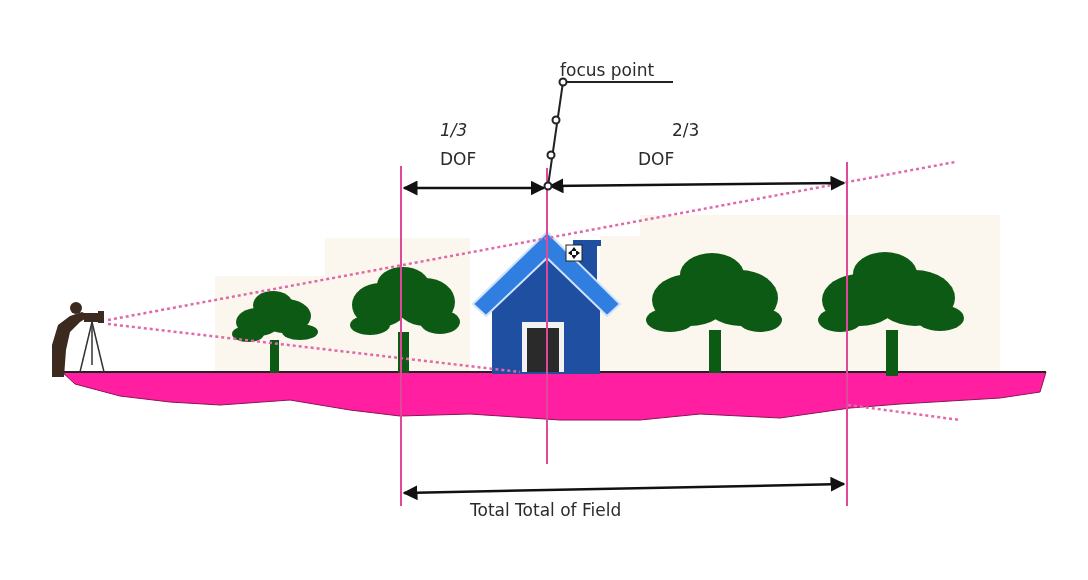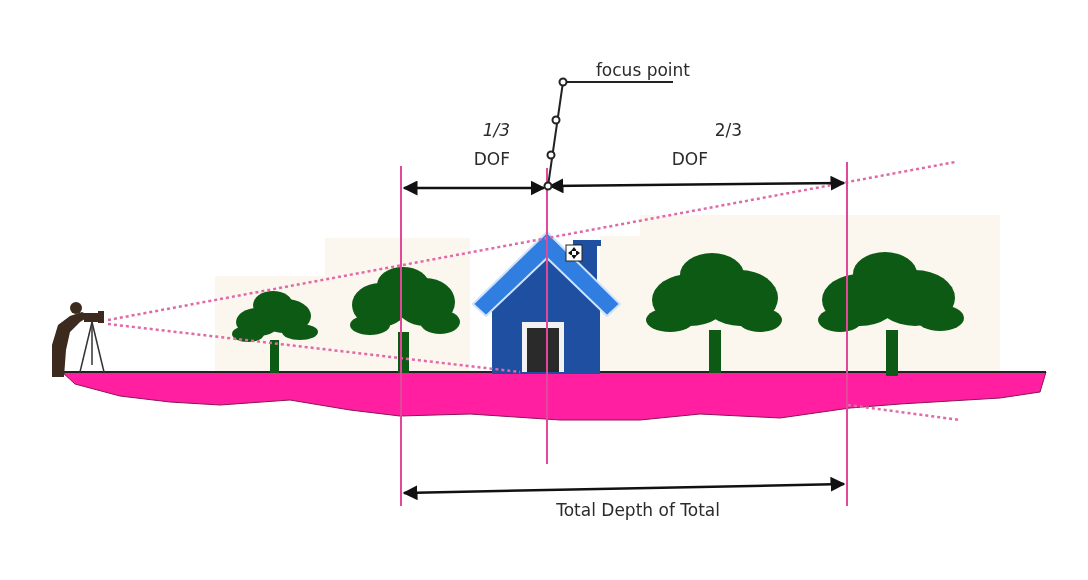--- a/index.html
+++ b/index.html
@@ -1,18 +1,18 @@
 <!DOCTYPE html>
 <html><head>
 <meta charset="utf-8">
 <style>
   html, body { margin: 0; padding: 0; background: #ffffff; }
   body { width: 1088px; height: 580px; position: relative; overflow: hidden; font-family: "Liberation Sans", "DejaVu Sans", sans-serif; }
   #diagram { position: absolute; left: 0; top: 0; }
-  .lbl { position: absolute; color: #2b2b2b; font-size: 17px; text-align: right; line-height: 24px; font-family: "DejaVu Sans", "Liberation Sans", sans-serif; }
+  .lbl { position: absolute; color: #2b2b2b; font-size: 17px; text-align: left; line-height: 24px; font-family: "DejaVu Sans", "Liberation Sans", sans-serif; }
 </style>
 </head>
 <body>
 
 <svg id="diagram" width="1088" height="580" viewBox="0 0 1088 580">
 
   <g>
     <rect x="215" y="276" width="110" height="98" fill="#fcf7ee"></rect>
     <rect x="325" y="238" width="145" height="136" fill="#fcf7ee"></rect>
     <rect x="600" y="236" width="40" height="138" fill="#fcf7ee"></rect>
@@ -109,13 +109,13 @@
     <circle cx="551" cy="155" r="3.5" fill="#fff"></circle>
     <circle cx="548" cy="186" r="3.5" fill="#fff"></circle>
   </g>
 </svg>
 
 <div class="lbl" style="left:560px; top:58px; width:130px; font-size:17px;">focus point</div>
 <div class="lbl" style="left:440px; top:118px; width:70px;font-style:italic;">1/3</div>
 <div class="lbl" style="left:440px; top:147px; width:70px;">DOF</div>
 <div class="lbl" style="left:672px; top:118px; width:70px;">2/3</div>
 <div class="lbl" style="left:638px; top:147px; width:70px;">DOF</div>
-<div class="lbl" style="left:470px; top:498px; width:250px;">Total Depth of Total</div>
+<div class="lbl" style="left:470px; top:498px; width:250px;">Total Total of Field</div>
 
 </body></html>

